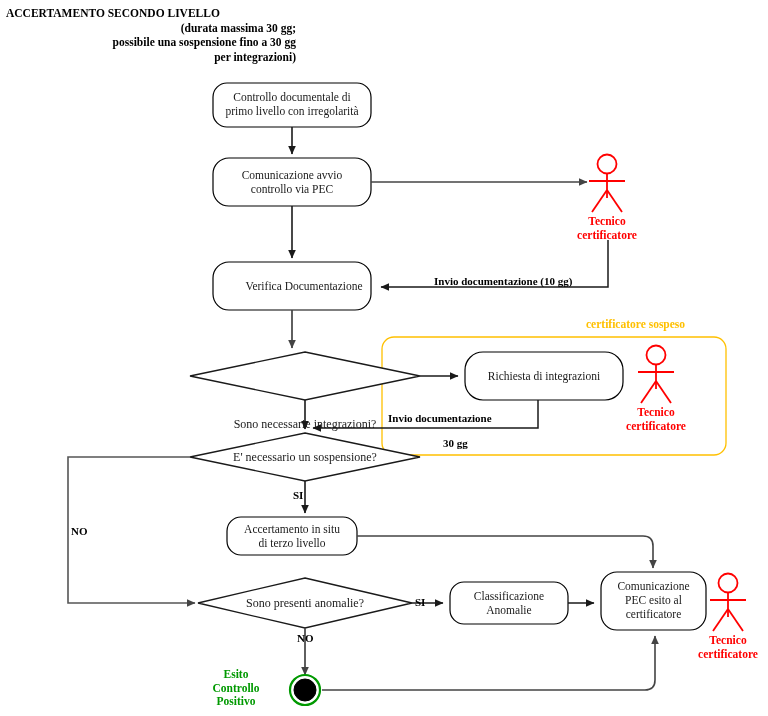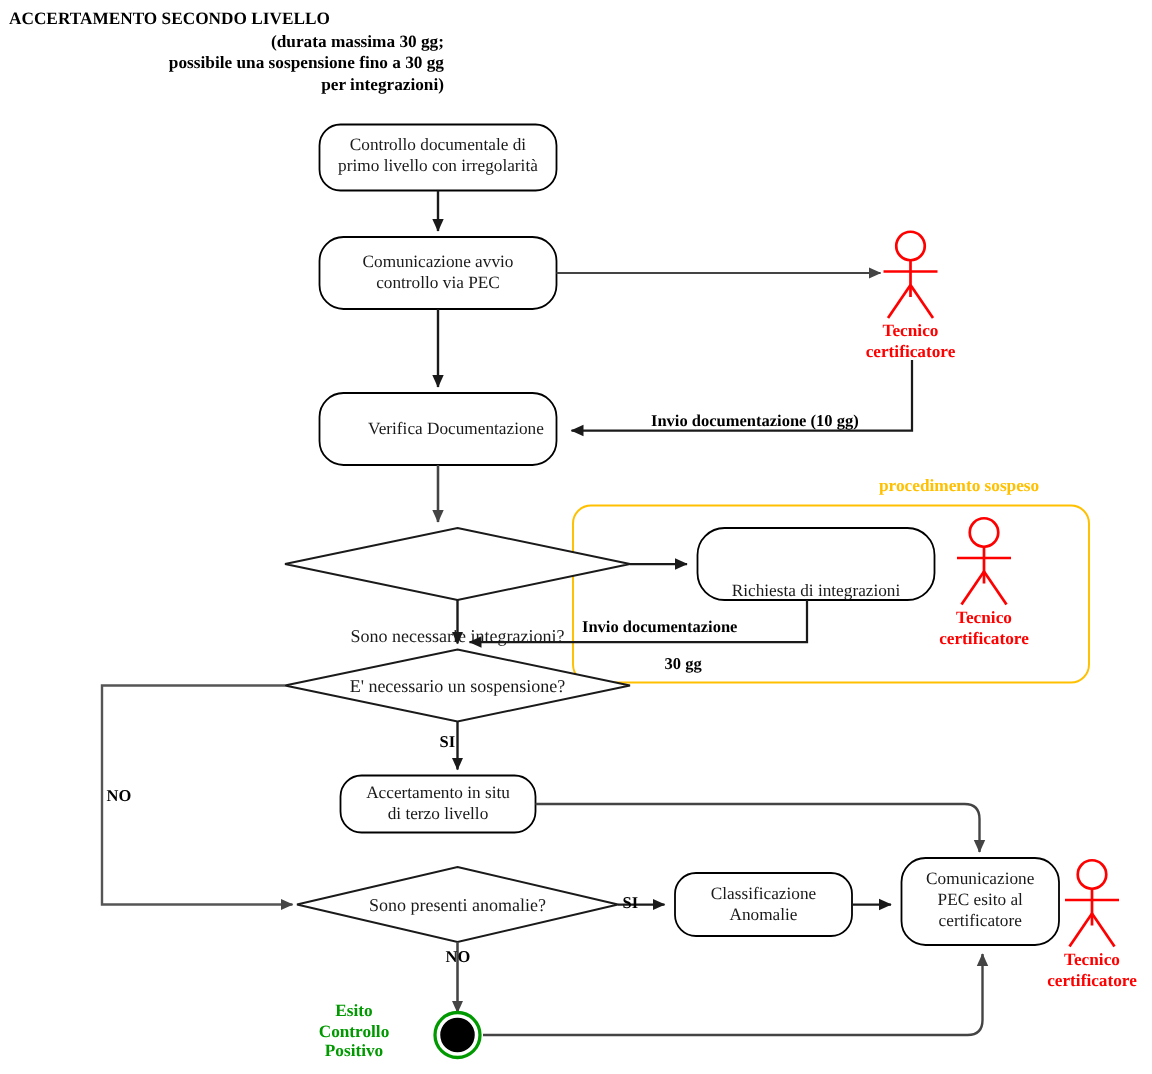--- a/index.html
+++ b/index.html
@@ -192,21 +192,21 @@
   </svg>
 
   <div class="node-label" style="left:213px; top:90px; width:158px;">Controllo documentale di
 primo livello con irregolarità</div>
 
   <div class="node-label" style="left:213px; top:168px; width:158px;">Comunicazione avvio
 controllo via PEC</div>
 
   <div class="node-label" style="left:213px; top:279px; width:158px;padding-left:12px;">Verifica Documentazione</div>
 
-  <div class="node-label" style="left:465px; top:387px; width:158px;">Richiesta di integrazioni</div>
+  <div class="node-label" style="left:465px; top:369px; width:158px;">Richiesta di integrazioni</div>
 
   <div class="node-label" style="left:450px; top:589px; width:118px;">Classificazione
 Anomalie</div>
 
   <div class="node-label" style="left:222px; top:522px; width:140px;">Accertamento in situ
 di terzo livello</div>
 
   <div class="node-label" style="left:598px; top:579px; width:111px;">Comunicazione
 PEC esito al
 certificatore</div>
@@ -233,19 +233,19 @@
 
   <div class="actor-label" style="left:557px; top:215px; width:100px;">Tecnico
 certificatore</div>
 
   <div class="actor-label" style="left:606px; top:406px; width:100px;">Tecnico
 certificatore</div>
 
   <div class="actor-label" style="left:678px; top:634px; width:100px;">Tecnico
 certificatore</div>
 
-  <div class="region-label" style="left:586px; top:318px;">procedimento sospeso</div>
+  <div class="region-label" style="left:586px; top:318px;">certificatore sospeso</div>
 
   <div class="end-label" style="left:193px; top:668px; width:86px;">Esito
 Controllo
 Positivo</div>
 
 </div>
 
 </body></html>

